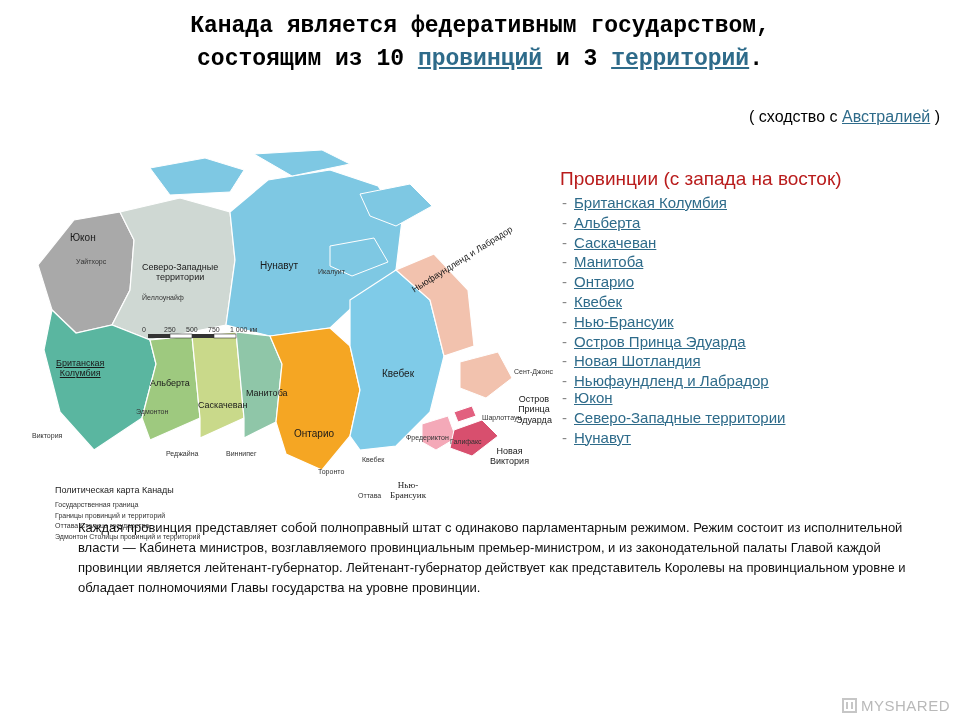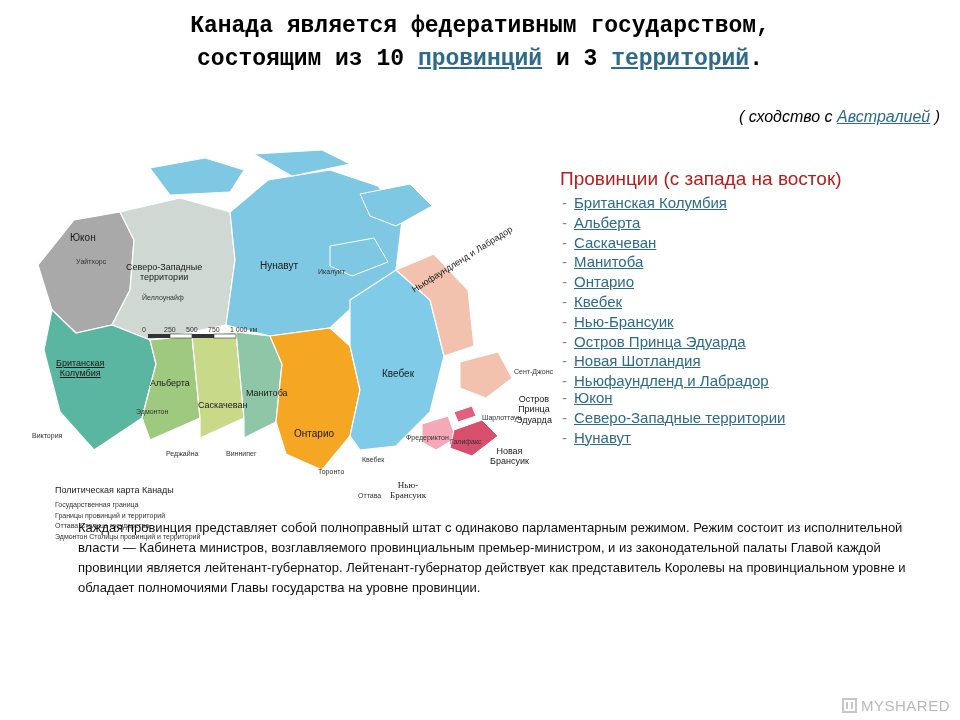--- a/index.html
+++ b/index.html
@@ -31,21 +31,20 @@
   .link {
     color: #2e6b8a;
     text-decoration: underline;
   }
 
   .subnote {
     position: absolute;
     top: 108px; left: 0; width: 940px;
     text-align: right;
     font-size: 16px;
-    font-style: italic;
     color: #000;
   }
 
   
   .list-panel {
     position: absolute;
     left: 560px;
     width: 400px;
   }
   .list-head {
@@ -202,34 +201,34 @@
       <g>
         <rect x="118" y="184" width="22" height="4" fill="#333"></rect>
         <rect x="140" y="184" width="22" height="4" fill="#fff" stroke="#333" stroke-width="0.6"></rect>
         <rect x="162" y="184" width="22" height="4" fill="#333"></rect>
         <rect x="184" y="184" width="22" height="4" fill="#fff" stroke="#333" stroke-width="0.6"></rect>
       </g>
     </svg>
 
     
     <div class="maplabel big" style="left:40px; top:82px;">Юкон</div>
-    <div class="maplabel" style="left:96px; top:112px; white-space:pre;">Северо-Западные
+    <div class="maplabel" style="left:112px; top:112px; white-space:pre;">Северо-Западные
 территории</div>
     <div class="maplabel big" style="left:230px; top:110px;">Нунавут</div>
     <div class="maplabel" style="left:26px; top:208px; white-space:pre;text-decoration:underline;">Британская
 Колумбия</div>
     <div class="maplabel" style="left:120px; top:228px;">Альберта</div>
     <div class="maplabel" style="left:168px; top:250px;">Саскачеван</div>
     <div class="maplabel" style="left:216px; top:238px;">Манитоба</div>
     <div class="maplabel big" style="left:264px; top:278px;">Онтарио</div>
     <div class="maplabel big" style="left:352px; top:218px;">Квебек</div>
     <div class="maplabel" style="left:360px; top:330px; white-space:pre;font-family:Liberation Serif, serif;">Нью-
 Брансуик</div>
     <div class="maplabel" style="left:460px; top:296px; white-space:pre;">Новая
-Брансуик</div>
+Виктория</div>
     <div class="maplabel" style="left:486px; top:244px; white-space:pre;">Остров
 Принца
 Эдуарда</div>
     <div class="maplabel rot" style="left:380px; top:136px;">Ньюфаундленд и Лабрадор</div>
 
     
     <div class="maplabel city" style="left:46px; top:108px;">Уайтхорс</div>
     <div class="maplabel city" style="left:112px; top:144px;">Йеллоунайф</div>
     <div class="maplabel city" style="left:288px; top:118px;">Икалуит</div>
     <div class="maplabel city" style="left:2px; top:282px;">Виктория</div>

